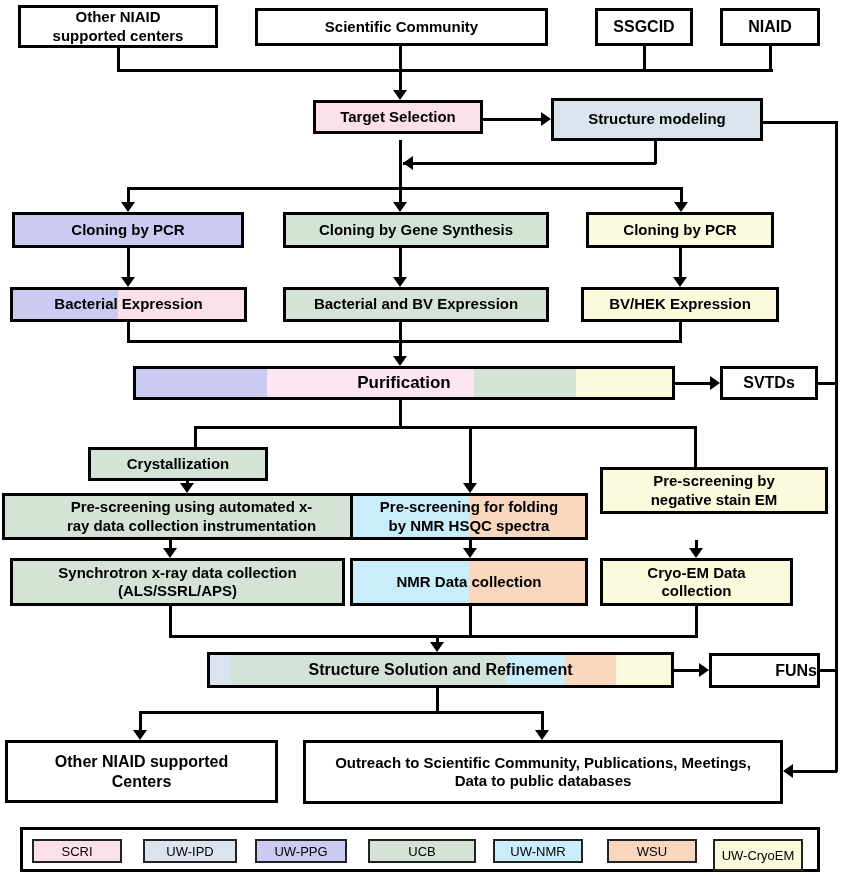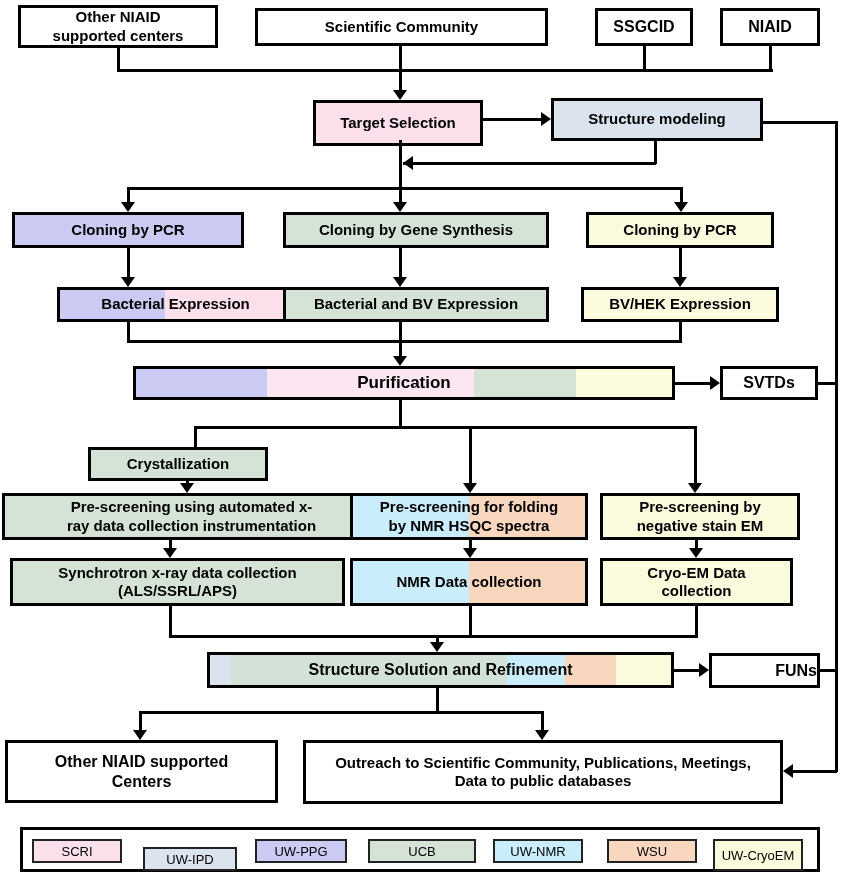--- a/index.html
+++ b/index.html
@@ -9,21 +9,21 @@
        display:flex;align-items:center;justify-content:center;text-align:center;
        font-weight:bold;font-size:15px;line-height:1.22;color:#000;}
   .box span{display:inline-block;}
   .h,.v{position:absolute;background:#000;}
   .h{height:3px;}
   .v{width:3px;}
   i.ad,i.ar,i.al{position:absolute;width:0;height:0;display:block;}
   .ad{border-left:7px solid transparent;border-right:7px solid transparent;border-top:10px solid #000;}
   .ar{border-top:7px solid transparent;border-bottom:7px solid transparent;border-left:10px solid #000;}
   .al{border-top:7px solid transparent;border-bottom:7px solid transparent;border-right:10px solid #000;}
-  .fill-bact-expr{background:linear-gradient(to right,#cacaf3 0 45.5%,#fbe0ec 45.5% 100%);margin-left:47px;}
+  .fill-bact-expr{background:linear-gradient(to right,#cacaf3 0 45.5%,#fbe0ec 45.5% 100%);}
   .fill-nmr-split{background:linear-gradient(to right,#c9edfb 0 50%,#f9d7be 50% 100%);}
   .fill-purification{background:linear-gradient(to right,#cacaf3 0 24.4%,#fce6f1 24.4% 63%,#d5e3d7 63% 82%,#fbfadd 82% 100%);}
   .fill-ss{background:linear-gradient(to right,#dbe3ef 0 4.5%,#d2e2d6 4.5% 64.5%,#c9edfb 64.5% 77%,#f9d7be 77% 88%,#fbfadd 88% 100%);}
   .legend-box{position:absolute;box-sizing:border-box;border:2px solid #222;
       display:flex;align-items:center;justify-content:center;font-size:13px;font-weight:normal;color:#000;}
   .lg17{font-size:17px;}
   .lg16{font-size:16px;}
 </style>
 </head>
 <body>
@@ -43,21 +43,21 @@
       <span>NIAID</span>
     </div>
 
   <i class="v" style="left:117px;top:48px;height:22px;"></i>
   <i class="h" style="left:117px;top:69px;width:656px;"></i>
   <i class="v" style="left:643px;top:46px;height:24px;"></i>
   <i class="v" style="left:769px;top:46px;height:24px;"></i>
   <i class="v" style="left:399px;top:46px;height:46px;"></i>
   <i class="ad" style="left:393px;top:90px;"></i>
 
-  <div class="box" style="left: 313px; top: 100px; width: 170px; height: 46px; background: rgb(251, 224, 236);">
+  <div class="box" style="left: 313px; top: 100px; width: 170px; height: 34px; background: rgb(251, 224, 236);">
       <span>Target Selection</span>
     </div>
   <div class="box" style="left: 551px; top: 98px; width: 212px; height: 43px; background: rgb(219, 227, 239);">
       <span>Structure modeling</span>
     </div>
 
   <i class="h" style="left:483px;top:118px;width:60px;"></i>
   <i class="ar" style="left:541px;top:112px;"></i>
 
   <i class="v" style="left:654px;top:141px;height:23px;"></i>
@@ -133,21 +133,21 @@
     </div>
   <i class="v" style="left:186px;top:481px;height:6px;"></i>
   <i class="ad" style="left:180px;top:483px;"></i>
 
   <div class="box" style="left: 2px; top: 493px; width: 379px; height: 47px; background: rgb(213, 227, 215);">
       <span style="max-width:260px;">Pre-screening using automated x-ray data collection instrumentation</span>
     </div>
   <div class="box fill-nmr-split" style="left:350px;top:493px;width:238px;height:47px;">
       <span style="max-width:200px;">Pre-screening for folding by NMR HSQC spectra</span>
     </div>
-  <div class="box" style="left: 600px; top: 493px; width: 200px; height: 47px; background: rgb(251, 250, 221);">
+  <div class="box" style="left: 600px; top: 467px; width: 228px; height: 47px; background: rgb(251, 250, 221);">
       <span style="max-width:145px;">Pre-screening by negative stain EM</span>
     </div>
 
   <i class="v" style="left:169px;top:540px;height:10px;"></i>
   <i class="v" style="left:469px;top:540px;height:10px;"></i>
   <i class="v" style="left:695px;top:540px;height:10px;"></i>
   <i class="ad" style="left:163px;top:548px;"></i>
   <i class="ad" style="left:463px;top:548px;"></i>
   <i class="ad" style="left:689px;top:548px;"></i>
 
@@ -192,21 +192,21 @@
       <span style="max-width:420px;">Outreach to Scientific Community, Publications, Meetings, Data to public databases</span>
     </div>
 
   <i class="h" style="left:791px;top:770px;width:46px;"></i>
   <i class="al" style="left:783px;top:764px;"></i>
 
   <div class="box" style="left:20px;top:827px;width:800px;height:45px;"></div>
   <div class="legend-box" style="left: 32px; top: 839px; width: 90px; height: 24px; background: rgb(251, 224, 236);">
       <span>SCRI</span>
     </div>
-  <div class="legend-box" style="left: 143px; top: 839px; width: 94px; height: 24px; background: rgb(219, 227, 239); margin-top: 8px;">
+  <div class="legend-box" style="left: 143px; top: 839px; width: 94px; height: 24px; background: rgb(219, 227, 239);">
       <span>UW-IPD</span>
     </div>
   <div class="legend-box" style="left: 255px; top: 839px; width: 92px; height: 24px; background: rgb(202, 202, 243); text-align: right;">
       <span>UW-PPG</span>
     </div>
   <div class="legend-box" style="left: 368px; top: 839px; width: 108px; height: 24px; background: rgb(213, 227, 215);">
       <span>UCB</span>
     </div>
   <div class="legend-box" style="left: 493px; top: 839px; width: 90px; height: 24px; background: rgb(201, 237, 251);">
       <span>UW-NMR</span>

